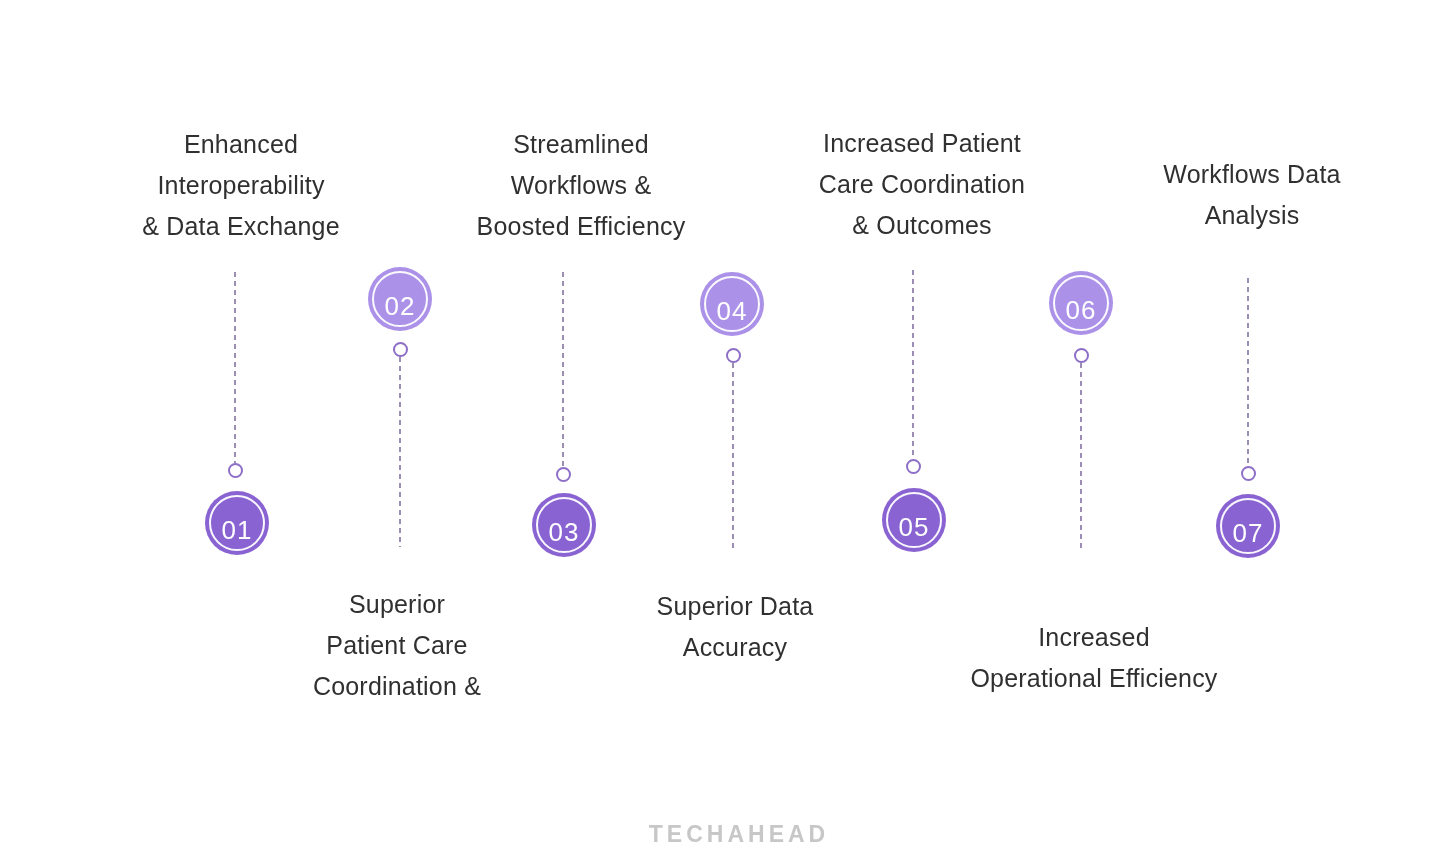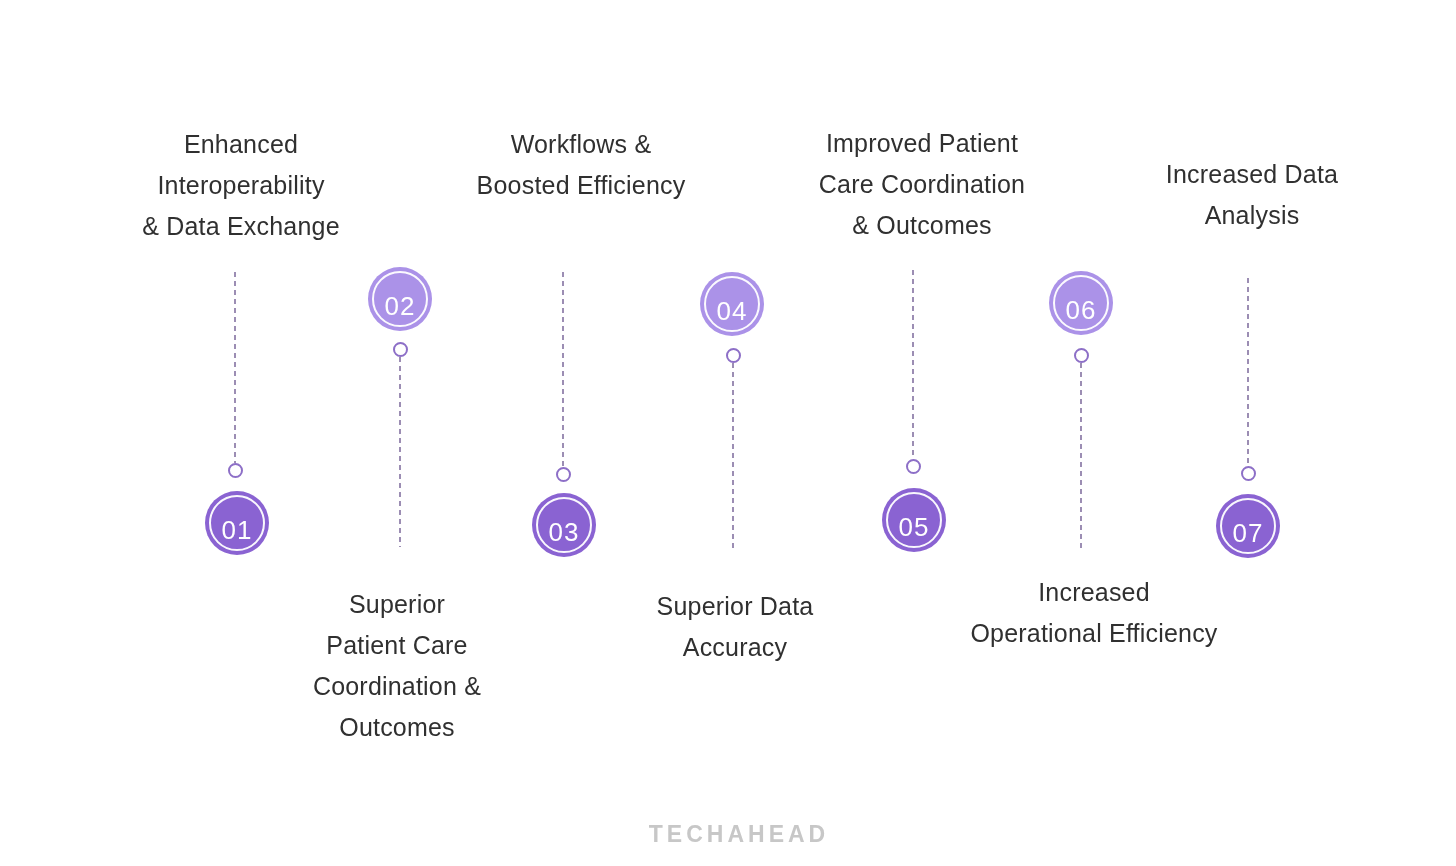--- a/index.html
+++ b/index.html
@@ -58,31 +58,31 @@
         <div class="step-circle dark" style="left: 205px; top: 491px;">
           <div class="ring"></div>
           <div class="num">01</div>
         </div>
       </div>
       <div>
         <div class="step-label" style="left: 227px; top: 584px;">
           <div>Superior</div>
           <div>Patient Care</div>
           <div>Coordination &amp;</div>
-          <div>Outcomes</div>
         </div>
         <div class="connector" style="left: 399px; top: 357px; height: 190px;"></div>
         <div class="connector-dot" style="left: 393px; top: 342px;"></div>
         <div class="step-circle light" style="left: 368px; top: 267px;">
           <div class="ring"></div>
           <div class="num">02</div>
         </div>
       </div>
       <div>
         <div class="step-label" style="left: 411px; top: 124px;">
+          <div>Streamlined</div>
           <div>Workflows &amp;</div>
           <div>Boosted Efficiency</div>
         </div>
         <div class="connector" style="left: 562px; top: 272px; height: 195px;"></div>
         <div class="connector-dot" style="left: 556px; top: 467px;"></div>
         <div class="step-circle dark" style="left: 532px; top: 493px;">
           <div class="ring"></div>
           <div class="num">03</div>
         </div>
       </div>
@@ -93,46 +93,46 @@
         </div>
         <div class="connector" style="left: 732px; top: 363px; height: 188px;"></div>
         <div class="connector-dot" style="left: 726px; top: 348px;"></div>
         <div class="step-circle light" style="left: 700px; top: 272px;">
           <div class="ring"></div>
           <div class="num">04</div>
         </div>
       </div>
       <div>
         <div class="step-label" style="left: 752px; top: 123px;">
-          <div>Improved Patient</div>
+          <div>Increased Patient</div>
           <div>Care Coordination</div>
           <div>&amp; Outcomes</div>
         </div>
         <div class="connector" style="left: 912px; top: 270px; height: 189px;"></div>
         <div class="connector-dot" style="left: 906px; top: 459px;"></div>
         <div class="step-circle dark" style="left: 882px; top: 488px;">
           <div class="ring"></div>
           <div class="num">05</div>
         </div>
       </div>
       <div>
-        <div class="step-label" style="left: 924px; top: 572px;">
+        <div class="step-label" style="left: 924px; top: 617px;">
           <div>Increased</div>
           <div>Operational Efficiency</div>
         </div>
         <div class="connector" style="left: 1080px; top: 363px; height: 186px;"></div>
         <div class="connector-dot" style="left: 1074px; top: 348px;"></div>
         <div class="step-circle light" style="left: 1049px; top: 271px;">
           <div class="ring"></div>
           <div class="num">06</div>
         </div>
       </div>
       <div>
         <div class="step-label" style="left: 1082px; top: 154px;">
-          <div>Increased Data</div>
+          <div>Workflows Data</div>
           <div>Analysis</div>
         </div>
         <div class="connector" style="left: 1247px; top: 278px; height: 188px;"></div>
         <div class="connector-dot" style="left: 1241px; top: 466px;"></div>
         <div class="step-circle dark" style="left: 1216px; top: 494px;">
           <div class="ring"></div>
           <div class="num">07</div>
         </div>
       </div>
     </div>

